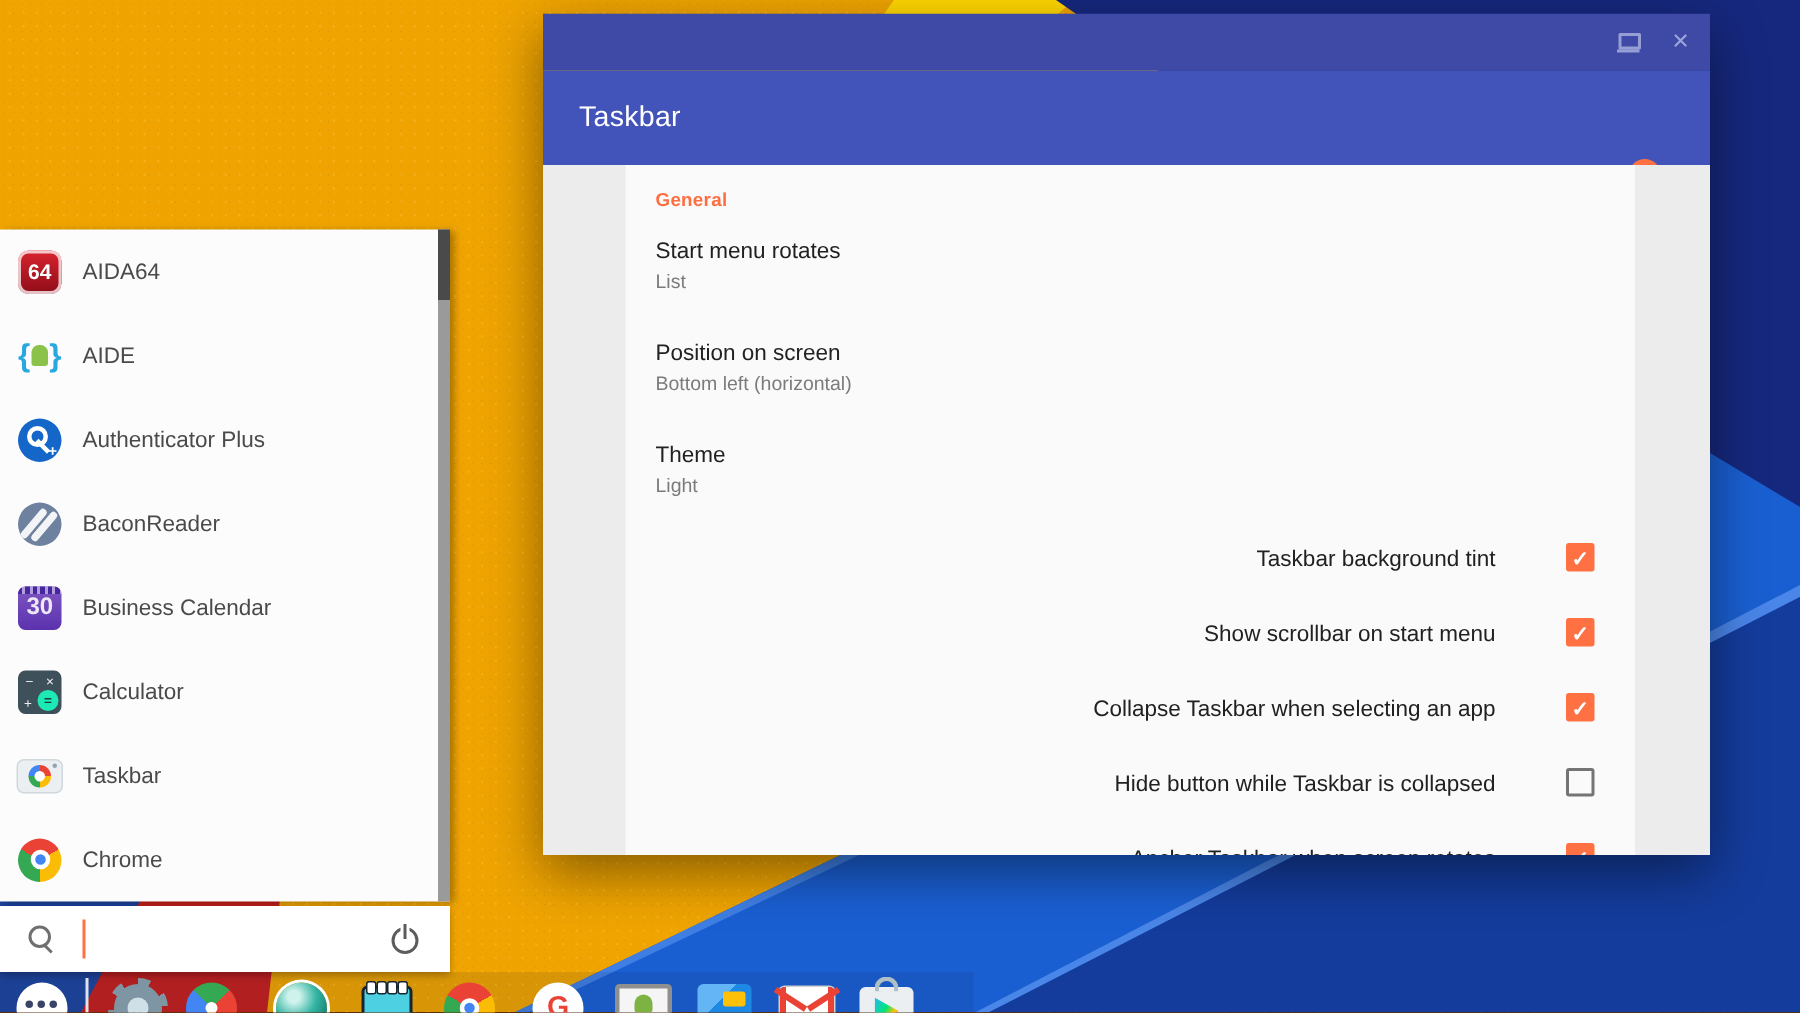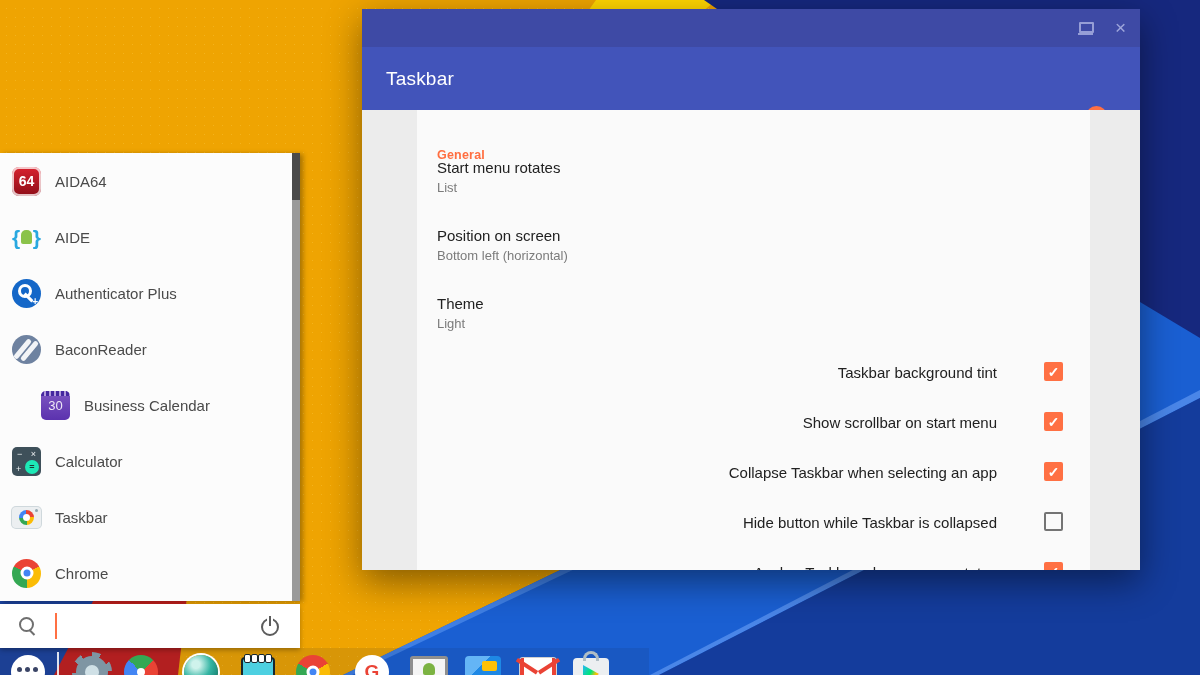--- a/index.html
+++ b/index.html
@@ -71,21 +71,21 @@
   .ai-uides .brush{position:absolute;left:16px;top:1px;width:4px;height:22px;background:#8D6E63;transform:rotate(28deg);border-radius:2px;}
   .ai-uides .tip{position:absolute;left:11px;top:18px;width:5px;height:7px;background:#FF7043;transform:rotate(28deg);border-radius:2px;}
   .ai-auth{border-radius:50%;background:#1467C8;}
   .ai-auth .ring{position:absolute;left:6px;top:5px;width:8px;height:8px;border:3px solid #fff;border-radius:50%;}
   .ai-auth .stem{position:absolute;left:15px;top:13px;width:3px;height:11px;background:#fff;transform:rotate(-45deg);}
   .ai-auth .plus{position:absolute;right:3px;bottom:1px;color:#fff;font-size:10px;font-weight:700;}
   .ai-bacon{border-radius:50%;background:#6E82A0;overflow:hidden;}
   .ai-bacon .s1,.ai-bacon .s2{position:absolute;width:5px;height:24px;background:#F2F4F7;border-radius:3px;transform:rotate(40deg);}
   .ai-bacon .s1{left:8px;top:2px;}
   .ai-bacon .s2{left:15px;top:4px;}
-  .ai-bizcal{border-radius:5px;background:linear-gradient(180deg,#7E57C2,#5B32AE);color:#EDE7F6;font-weight:400;font-size:13px;margin-left:29px;}
+  .ai-bizcal{border-radius:5px;background:linear-gradient(180deg,#7E57C2,#5B32AE);color:#EDE7F6;font-weight:700;font-size:16px;}
   .ai-bizcal:before{content:"";position:absolute;top:0;left:0;right:0;height:5px;border-radius:5px 5px 0 0;
       background:repeating-linear-gradient(90deg,#4527A0 0 3px,#B39DDB 3px 5px);}
   .ai-calc{border-radius:5px;background:#3E505A;}
   .ai-calc .m{position:absolute;left:5px;top:2px;color:#ECEFF1;font-size:9px;}
   .ai-calc .x{position:absolute;right:5px;top:2px;color:#ECEFF1;font-size:9px;}
   .ai-calc .p{position:absolute;left:4px;bottom:2px;color:#ECEFF1;font-size:9px;}
   .ai-calc .eq{position:absolute;right:2px;bottom:2px;width:14px;height:14px;border-radius:50%;background:#1DE9B6;
       color:#1B3A34;font-size:9px;font-weight:700;display:flex;align-items:center;justify-content:center;}
   .ai-cal{border-radius:4px;background:#4285F4;color:#fff;font-weight:700;font-size:12px;align-items:flex-end;padding-bottom:3px;box-sizing:border-box;}
   .ai-cal:before{content:"";position:absolute;top:0;left:0;right:0;height:7px;background:#2A56C6;border-radius:4px 4px 0 0;}
@@ -179,21 +179,21 @@
     <div class="abs win-appbar">
       <div class="abs win-title">Taskbar</div>
       <div class="abs toggle on">
         <span class="track"></span>
         <span class="knob"></span>
       </div>
     </div>
     <div class="abs win-content">
       <div class="abs panel"></div>
 
-      <div class="abs sec-head" style="top:16px;margin-top:22px;">General</div>
+      <div class="abs sec-head" style="top:16px;">General</div>
 
       <div class="abs set-row" style="top:49px;">
         <div class="set-title">Start menu rotates</div>
         <div class="set-sub">List</div>
       </div>
       <div class="abs set-row" style="top:185px;">
         <div class="set-title">Theme</div>
         <div class="set-sub">Light</div>
       </div>
       <div class="abs set-row" style="top:117px;">

